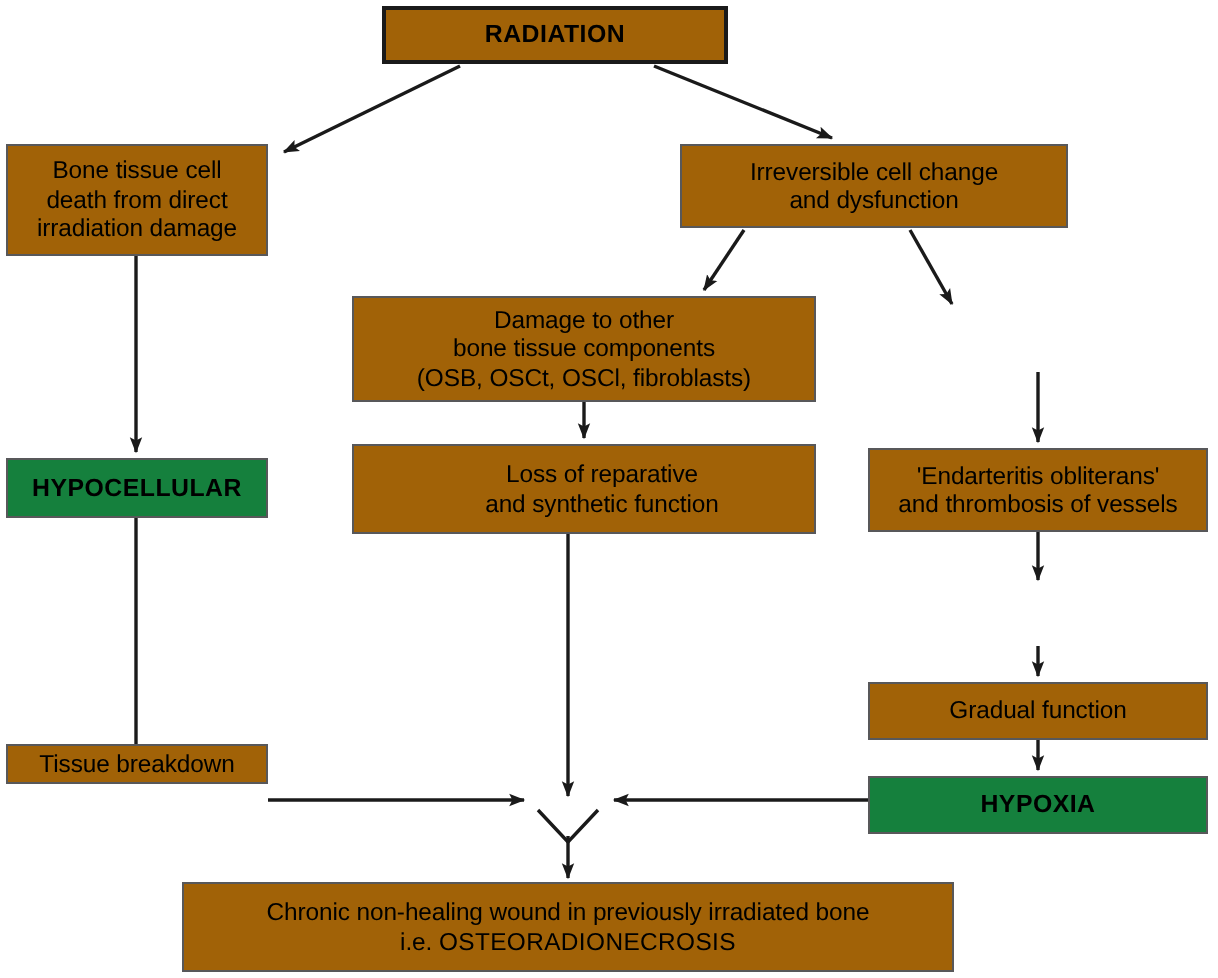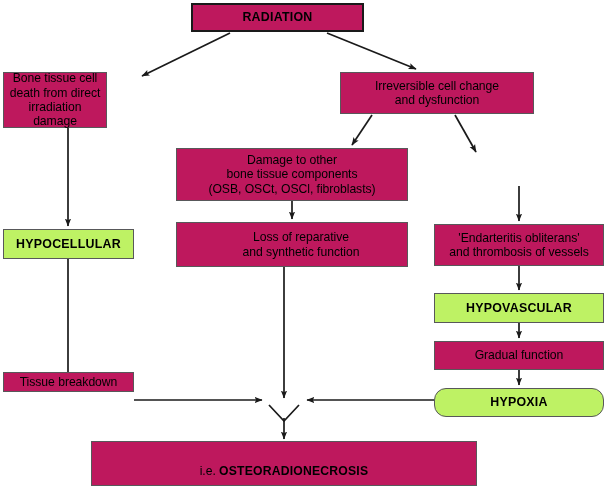--- a/index.html
+++ b/index.html
@@ -20,37 +20,37 @@
     left: 0;
     top: 0;
     width: 609px;
     height: 489px;
     pointer-events: none;
   }
   .node {
     position: absolute;
     box-sizing: border-box;
     border: 1.4px solid #58585a;
-    background: #be185d;
+    background: #a16207;
     display: flex;
     align-items: center;
     justify-content: center;
     text-align: center;
     color: #000000;
     font-size: 12.2px;
     line-height: 14.4px;
     letter-spacing: -0.05px;
     z-index: 2;
   }
   .node .txt { display: block; width: 100%; padding: 0 3px; }
-  .node.shaded { background: #bef264; }
+  .node.shaded { background: #15803d; }
   .node.bold { font-weight: bold; font-size: 12.4px; letter-spacing: 0.25px; }
   .node.heavy { border: 2px solid #1a1a1a; }
   .node.mixed { font-size: 12.2px; }
-  .node.mixed b { font-weight: bold; letter-spacing: 0.2px; }
+  .node.mixed b { font-weight: normal; letter-spacing: 0.2px; }
 </style>
 </head>
 <body>
 
 <div id="canvas">
 
   <svg class="edges" viewBox="0 0 609 489" xmlns="http://www.w3.org/2000/svg">
     <defs>
       <marker id="ah" markerWidth="9" markerHeight="9" refX="7.4" refY="3.6" orient="auto" markerUnits="userSpaceOnUse">
         <path d="M0,0.5 L8,3.6 L0,6.7 L1.6,3.6 Z" fill="#1a1a1a"></path>
@@ -89,21 +89,21 @@
       <path d="M269,405 L284,421 L299,405"></path>
 
       <line x1="284" y1="418" x2="284" y2="439" marker-end="url(#ah)"></line>
     </g>
   </svg>
 
   <div class="node heavy bold" style="left:191px; top:3px; width:173px; height:29px;">
     <span class="txt">RADIATION</span>
   </div>
 
-  <div class="node" style="left:3px; top:72px; width:104px; height:56px;">
+  <div class="node" style="left:3px; top:72px; width:131px; height:56px;">
     <span class="txt">Bone tissue cell<br>death from direct<br>irradiation damage</span>
   </div>
 
   <div class="node" style="left:340px; top:72px; width:194px; height:42px;">
     <span class="txt">Irreversible cell change<br>and dysfunction</span>
   </div>
 
   <div class="node" style="left:176px; top:148px; width:232px; height:53px;">
     <span class="txt">Damage to other<br>bone tissue components<br>(OSB, OSCt, OSCl, fibroblasts)</span>
   </div>
@@ -114,36 +114,33 @@
   </div>
 
   <div class="node" style="left:176px; top:222px; width:232px; height:45px;padding-left:18px;">
     <span class="txt">Loss of reparative<br>and synthetic function</span>
   </div>
 
   <div class="node" style="left:434px; top:224px; width:170px; height:42px;justify-content:flex-end;">
     <span class="txt">'Endarteritis obliterans'<br>and thrombosis of vessels</span>
   </div>
 
-  <div class="node shaded bold" style="left:434px; top:293px; width:170px; height:30px;">
-    <span class="txt">HYPOVASCULAR</span>
-  </div>
 
   <div class="node" style="left:434px; top:341px; width:170px; height:29px;">
     <span class="txt">Gradual function</span>
   </div>
 
-  <div class="node shaded bold" style="left:434px; top:388px; width:170px; height:29px;border-radius:12px;">
+  <div class="node shaded bold" style="left:434px; top:388px; width:170px; height:29px;">
     <span class="txt">HYPOXIA</span>
   </div>
 
   <div class="node" style="left:3px; top:372px; width:131px; height:20px;">
     <span class="txt">Tissue breakdown</span>
   </div>
 
   <div class="node mixed" style="left:91px; top:441px; width:386px; height:45px;">
     <span class="txt">
-      <br>
+      <span>Chronic non-healing wound in previously irradiated bone</span><br>
       <span>i.e. </span><b>OSTEORADIONECROSIS</b>
     </span>
   </div>
 
 </div>
 
 </body></html>

